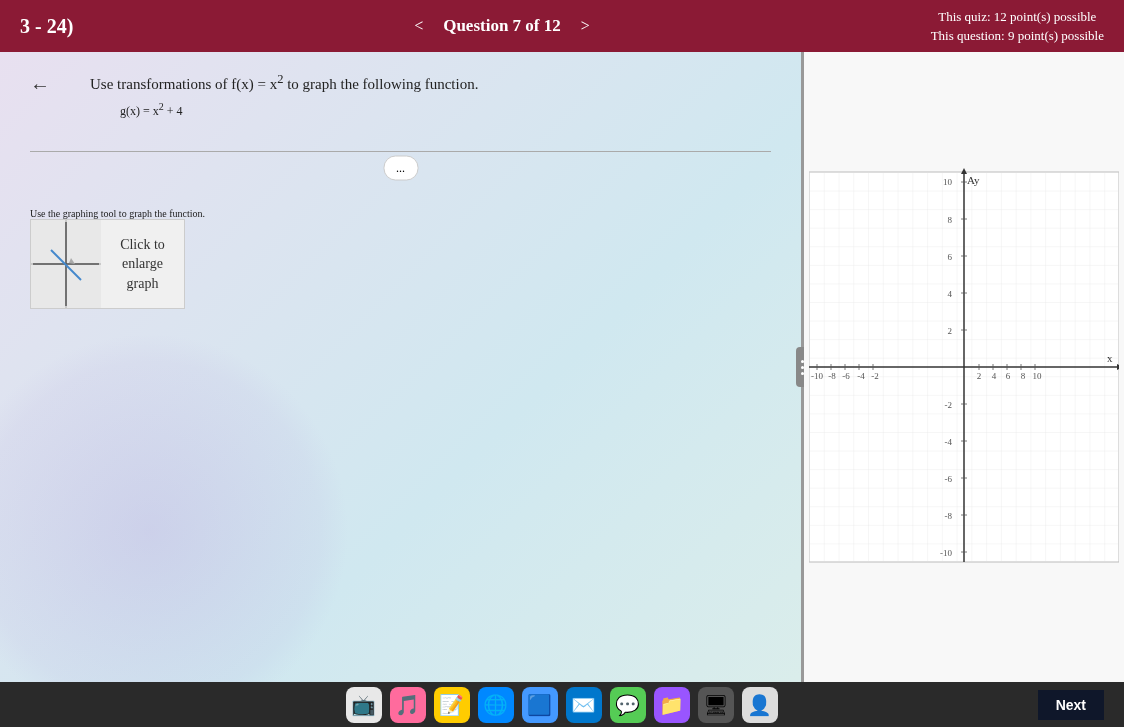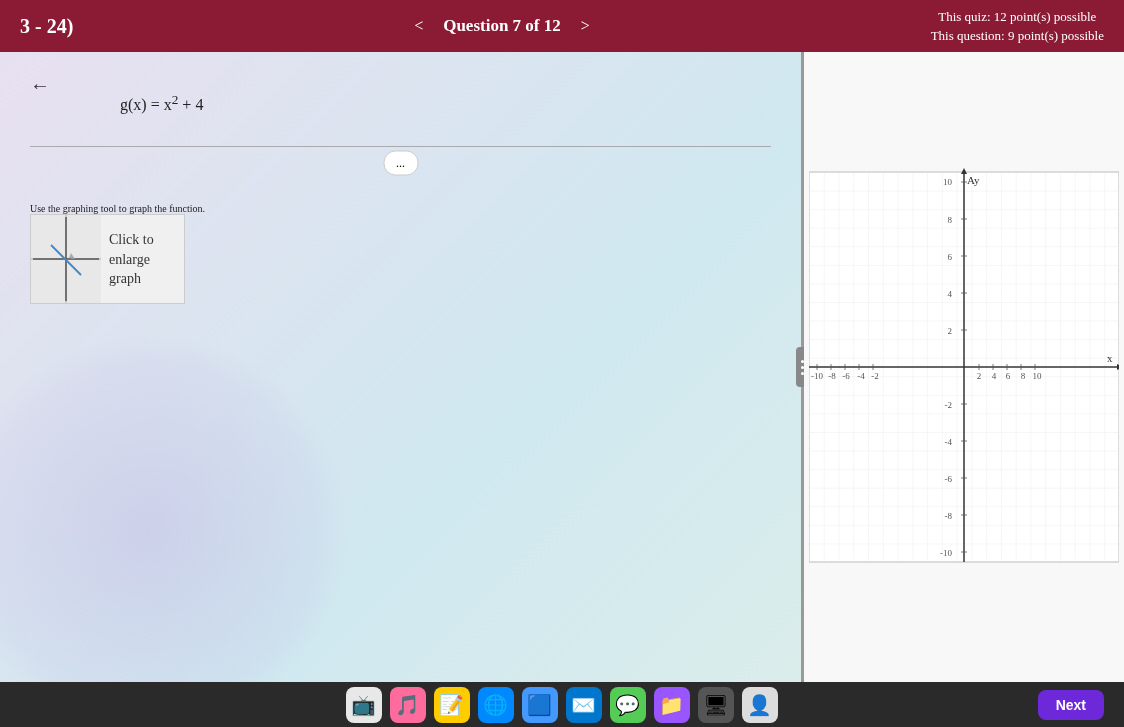--- a/index.html
+++ b/index.html
@@ -90,24 +90,24 @@
     }
 
     .question-text {
       font-size: 15px;
       color: #222;
       margin-bottom: 8px;
       margin-left: 30px;
     }
 
     .function-display {
-      font-size: 16px;
+      font-size: 12px;
       color: #222;
       margin-left: 60px;
-      margin-top: 20px;
+      margin-top: 8px;
       margin-bottom: 16px;
     }
 
     .divider-line {
       border: none;
       border-top: 1px solid #aaa;
       margin: 16px 0;
       width: 100%;
     }
 
@@ -131,21 +131,21 @@
 
     .thumbnail-graph {
       width: 70px;
       height: 88px;
       flex-shrink: 0;
     }
 
     .thumbnail-label {
       font-size: 14px;
       color: #333;
-      text-align: left;
+      text-align: center;
       padding: 0 8px;
       line-height: 1.4;
     }
 
     
     .more-options-btn {
       position: absolute;
       top: 50%;
       left: 50%;
       transform: translate(-50%, -50%);
@@ -247,25 +247,25 @@
       cursor: pointer;
     }
 
     .taskbar-right {
       display: flex;
       align-items: center;
       gap: 8px;
     }
 
     .next-btn {
-      background: #6d28d9;
+      background: #0f172a;
       color: white;
       border: none;
       padding: 7px 18px;
-      border-radius: 8px;
+      border-radius: 0;
       font-size: 14px;
       cursor: pointer;
       font-weight: bold;
     }
 
     .star-icon {
       color: #ccc;
       font-size: 20px;
       position: absolute;
       top: 10px;
@@ -289,20 +289,23 @@
 </div>
 
 <div class="main-content">
 
   <div class="left-panel">
     <div class="decorative-bg"></div>
 
     <div style="display:flex; align-items:flex-start; gap:10px; margin-bottom:6px;">
       <span class="back-arrow">←</span>
       <div>
+        <div class="question-text">
+          Use transformations of f(x) = x<sup>2</sup> to graph the following function.
+        </div>
         <div class="function-display">
           g(x) = x<sup>2</sup> + 4
         </div>
       </div>
     </div>
 
     <hr class="divider-line">
 
     <div style="position: relative; height: 20px; margin-bottom: 20px;">
       <div style="position: absolute; left: 50%; transform: translateX(-50%);">

